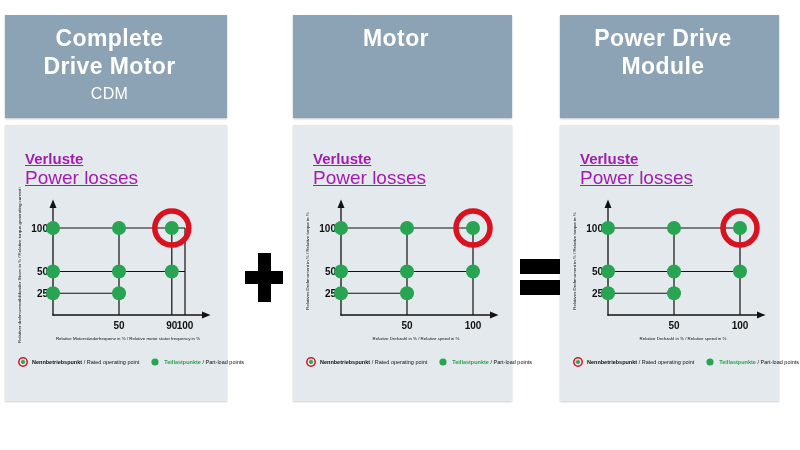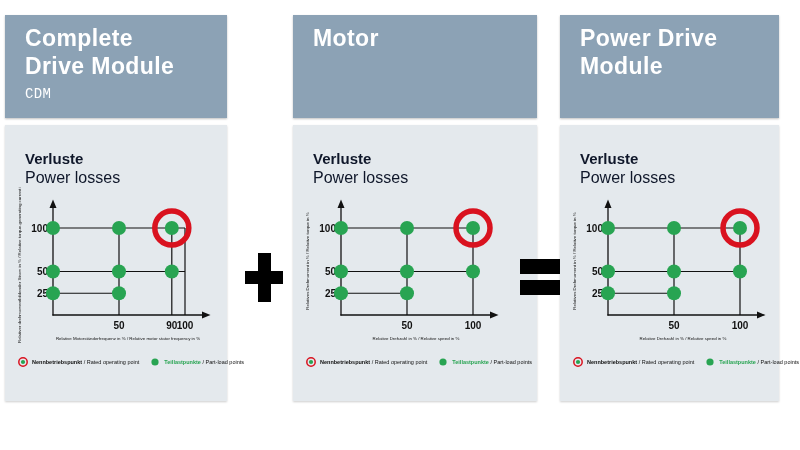--- a/index.html
+++ b/index.html
@@ -2,32 +2,32 @@
 <html><head>
 <meta charset="utf-8">
 <style>
   * { margin:0; padding:0; box-sizing:border-box; }
   html,body { width:800px; height:450px; }
   body { background:#ffffff; font-family:"Liberation Sans", sans-serif; position:relative; overflow:hidden; }
 
   .panel { position:absolute; top:15px; }
   .panel-header {
     height:103px; background:#8ca2b5; color:#ffffff;
-    padding:9px 33px 0 20px; box-shadow:0 1px 2px rgba(0,0,0,0.25);
+    padding:9px 33px 0 20px; box-shadow:0 1px 2px rgba(0,0,0,0.25);text-align:center;
   }
   .title-line { font-size:23px; font-weight:bold; line-height:28px; letter-spacing:0.4px; }
-  .subtitle   { font-size:14px; font-weight:normal; line-height:28px; letter-spacing:0.4px;font-family:Liberation Mono, monospace; }
+  .subtitle   { font-size:16px; font-weight:normal; line-height:28px; letter-spacing:0.4px; }
 
   .panel-body {
     margin-top:7px; height:276px; background:#e4e9ed; position:relative;
     box-shadow:0 1px 2px rgba(0,0,0,0.2);
   }
-  .losses { position:absolute; left:20px; top:24px; color:#0f172a; }
+  .losses { position:absolute; left:20px; top:24px; color:#a21caf;text-decoration:underline; }
   .losses-de { font-size:15px; font-weight:bold; line-height:19px; }
-  .losses-en { font-size:16px; line-height:19px; }
+  .losses-en { font-size:19px; line-height:19px; }
 
   .chart-svg { position:absolute; left:10px; top:62px; }
   .tick { font-size:10px; font-weight:bold; fill:#111; font-family:"Liberation Sans",sans-serif; }
   .axis-title { font-size:4.4px; fill:#111; font-family:"Liberation Sans",sans-serif; }
 
   .legend { position:absolute; left:12px; top:231px; display:flex; align-items:center; gap:10px;
             font-size:5.5px; color:#111; white-space:nowrap; }
   .leg-item { display:flex; align-items:center; gap:3px; }
   .leg-bold { font-weight:bold; }
   .leg-bold-green { font-weight:bold; color:#28a452; }
@@ -38,30 +38,30 @@
   .op { position:absolute; }
   .op .bar { position:absolute; background:#000; }
   #plus-op { left:245px; top:253px; width:38px; height:49px; }
   #plus-op .v { left:12.5px; top:0; width:13px; height:49px; }
   #plus-op .h { left:0; top:18px; width:38px; height:13px; }
   #equals-op { left:520px; top:259px; width:48px; height:36px; }
   #equals-op .t { left:0; top:0; width:48px; height:15px; }
   #equals-op .b { left:0; top:21px; width:48px; height:15px; }
 
   #panel-0 { left:5px;   width:222px; }
-  #panel-1 { left:293px; width:244px; }
+  #panel-1 { left:293px; width:219px; }
   #panel-2 { left:560px; width:219px; }
 </style>
 </head>
 <body>
 
 <div class="panel" id="panel-0">
   <div class="panel-header">
     <div class="title-line">Complete</div>
-    <div class="title-line">Drive Module</div>
+    <div class="title-line">Drive Motor</div>
     <div class="subtitle">CDM</div>
   </div>
   <div class="panel-body">
     <div class="losses">
       <div class="losses-de">Verluste</div>
       <div class="losses-en">Power losses</div>
     </div>
     <svg class="chart-svg" width="210" height="160" viewBox="0 0 210 160">
         <line x1="38" y1="128.6" x2="38" y2="20" stroke="#111111" stroke-width="1.3"></line>
         <polygon points="38,12.5 34.5,21 41.5,21" fill="#111111"></polygon>

